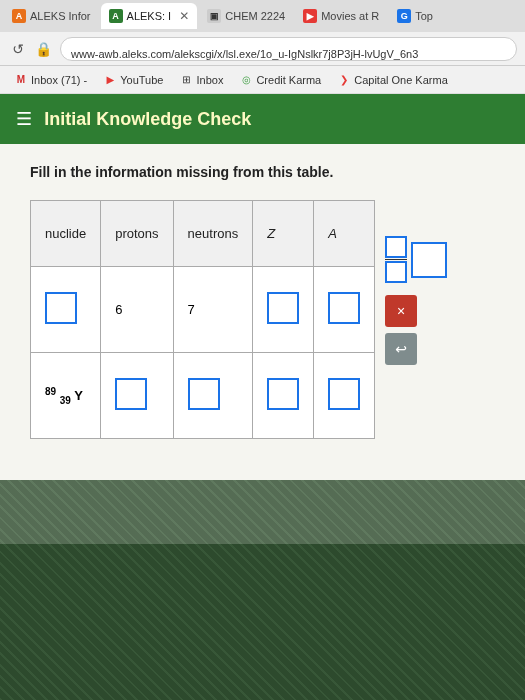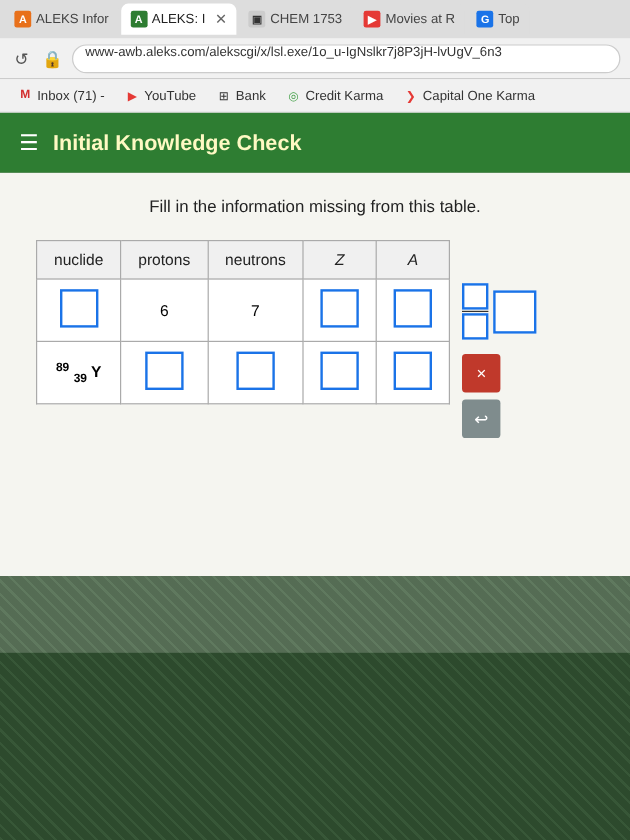--- a/index.html
+++ b/index.html
@@ -91,21 +91,21 @@
     .address-input {
       flex: 1;
       background: #fff;
       border: 1px solid #ccc;
       border-radius: 12px;
       height: 24px;
       padding: 0 10px;
       font-size: 11px;
       color: #333;
       display: flex;
-      align-items: flex-start;
+      align-items: flex-end;
     }
 
     
     .bookmarks-bar {
       background: #f1f1f1;
       display: flex;
       align-items: center;
       height: 28px;
       padding: 0 8px;
       gap: 4px;
@@ -160,35 +160,34 @@
     .main-content {
       background: #f5f5f0;
       padding: 20px 30px;
       min-height: 400px;
     }
 
     .question-text {
       font-size: 14px;
       color: #222;
       margin-bottom: 20px;
-      font-weight: 400;
-      text-align: center;
+      font-weight: 700;
     }
 
     
     .chem-table {
       border-collapse: collapse;
       background: #fff;
       margin-bottom: 20px;
     }
 
     .chem-table th, .chem-table td {
       border: 1px solid #aaa;
-      padding: 8px 14px;
-      text-align: center;
+      padding: 25px 14px;
+      text-align: left;
       font-size: 13px;
       min-width: 60px;
     }
 
     .chem-table th {
       background: #f0f0f0;
       font-weight: normal;
       color: #222;
     }
 
@@ -299,21 +298,21 @@
       <span class="tab-favicon" style="background:#e8701a; color:white; font-size:9px;">A</span>
       <span>ALEKS Infor</span>
     </div>
     <div class="tab active">
       <span class="tab-favicon" style="background:#2e7d32; color:white; font-size:9px;">A</span>
       <span>ALEKS: I</span>
       <span class="tab-close">✕</span>
     </div>
     <div class="tab">
       <span class="tab-favicon" style="background:#ccc; color:#333; font-size:9px;">▣</span>
-      <span>CHEM 1753</span>
+      <span>CHEM 2224</span>
     </div>
     <div class="tab">
       <span class="tab-favicon" style="background:#e53935; color:white; font-size:9px;">▶</span>
       <span>Movies at R</span>
     </div>
     <div class="tab">
       <span class="tab-favicon" style="background:#1a73e8; color:white; font-size:9px;">G</span>
       <span>Top</span>
     </div>
   </div>
@@ -330,21 +329,21 @@
     <div class="bookmark-item">
       <span class="bm-icon" style="color:#d32f2f; font-weight:bold;">M</span>
       <span>Inbox (71) -</span>
     </div>
     <div class="bookmark-item">
       <span class="bm-icon" style="color:#e53935;">▶</span>
       <span>YouTube</span>
     </div>
     <div class="bookmark-item">
       <span class="bm-icon">⊞</span>
-      <span>Bank</span>
+      <span>Inbox</span>
     </div>
     <div class="bookmark-item">
       <span class="bm-icon" style="color:#43a047;">◎</span>
       <span>Credit Karma</span>
     </div>
     <div class="bookmark-item">
       <span class="bm-icon" style="color:#e53935;">❯</span>
       <span>Capital One Karma</span>
     </div>
   </div>

